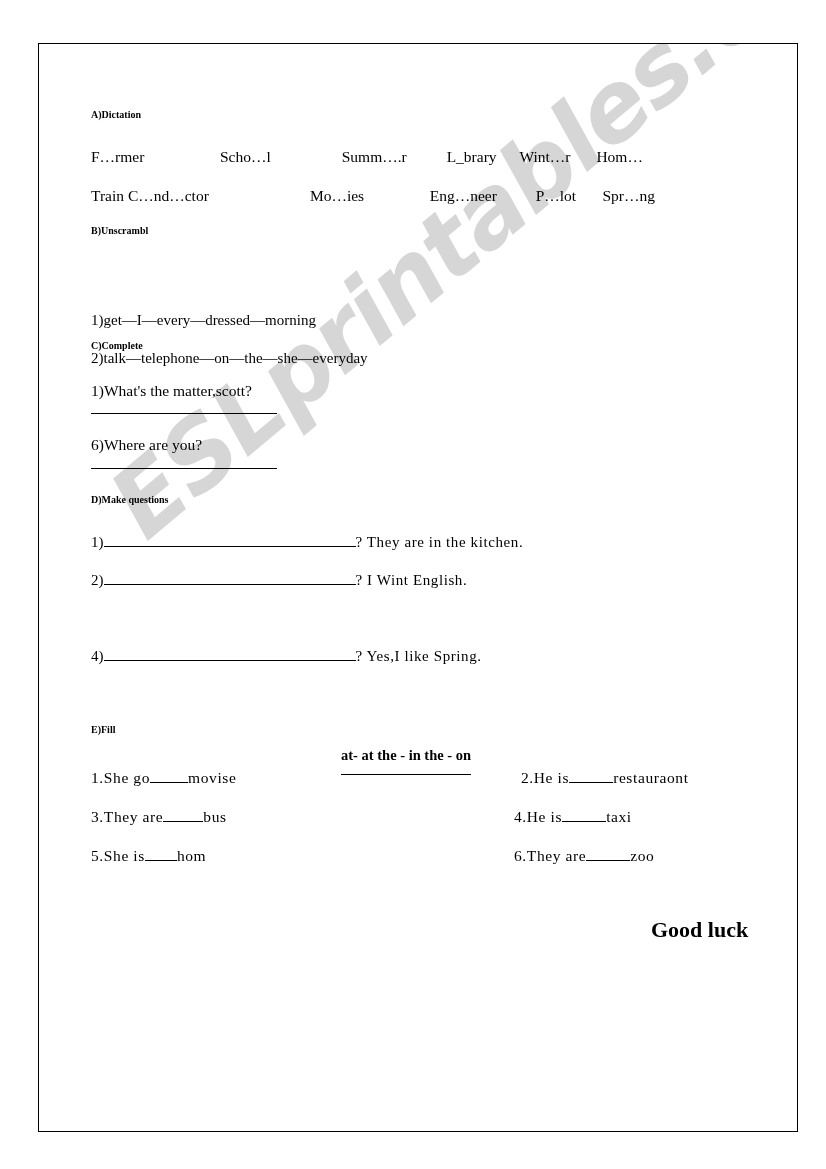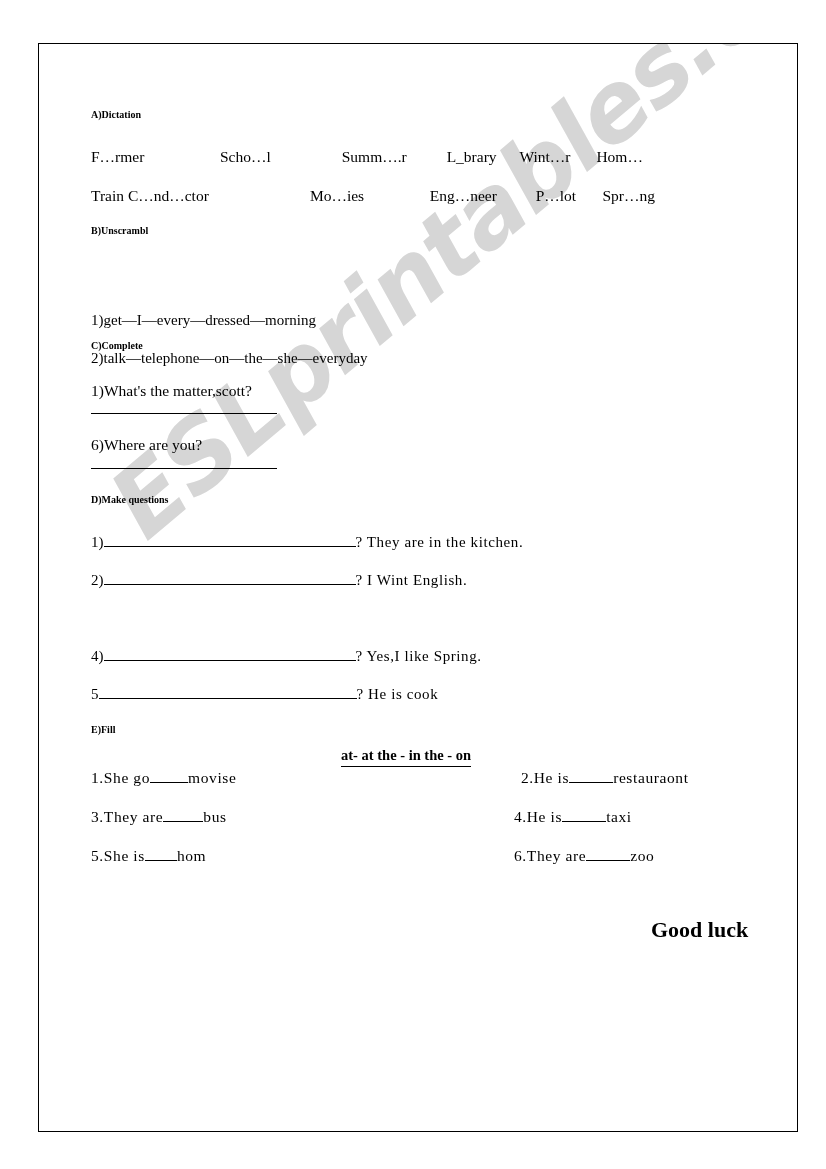--- a/index.html
+++ b/index.html
@@ -93,21 +93,21 @@
   .fill-blank {
     display: inline-block;
     border-bottom: 1.2px solid #000;
     vertical-align: baseline;
   }
 
   .box-header {
     font-weight: bold;
     font-size: 14.5px;
     border-bottom: 1.6px solid #000;
-    padding-bottom: 3px;
+    padding-bottom: 11px;
   }
 
   .goodluck {
     font-weight: bold;
     font-size: 22px;
   }
 
   .spaced { letter-spacing: 0.6px; }
 </style>
 </head>
@@ -159,23 +159,20 @@
 
     <div class="abs q-line" style="left:52px; top:528px;">
       <span>2)</span><span class="q-blank" style="width:252px;"></span><span class="spaced">?  I  Wint  English.</span>
     </div>
 
 
     <div class="abs q-line" style="left:52px; top:604px;">
       <span>4)</span><span class="q-blank" style="width:252px;"></span><span class="spaced">?  Yes,I  like  Spring.</span>
     </div>
 
-    <div class="abs q-line" style="left:52px; top:642px;">
-      <span>5</span><span class="q-blank" style="width:258px;"></span><span class="spaced">?  He  is  cook</span>
-    </div>
 
     <div class="abs heading" style="left:52px; top:680px;">E)Fill</div>
 
     <div class="abs" style="left:302px; top:702px;">
       <span class="box-header">at-  at the - in the - on</span>
     </div>
 
     <div class="abs body-text spaced" style="left:52px; top:725px;">
       <span>1.</span><span>She go</span><span class="fill-blank" style="width:38px;"></span><span>movise</span>
     </div>

